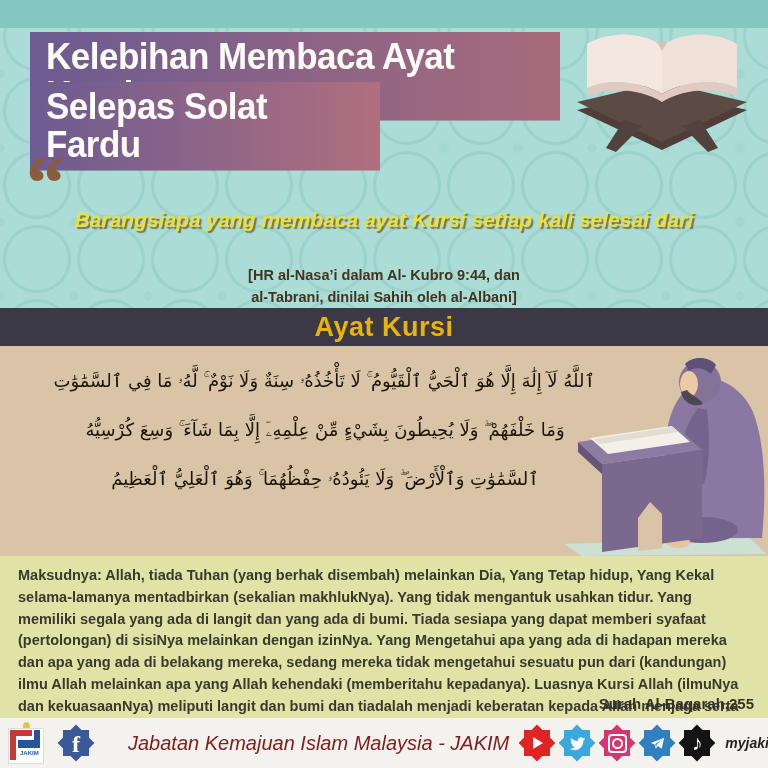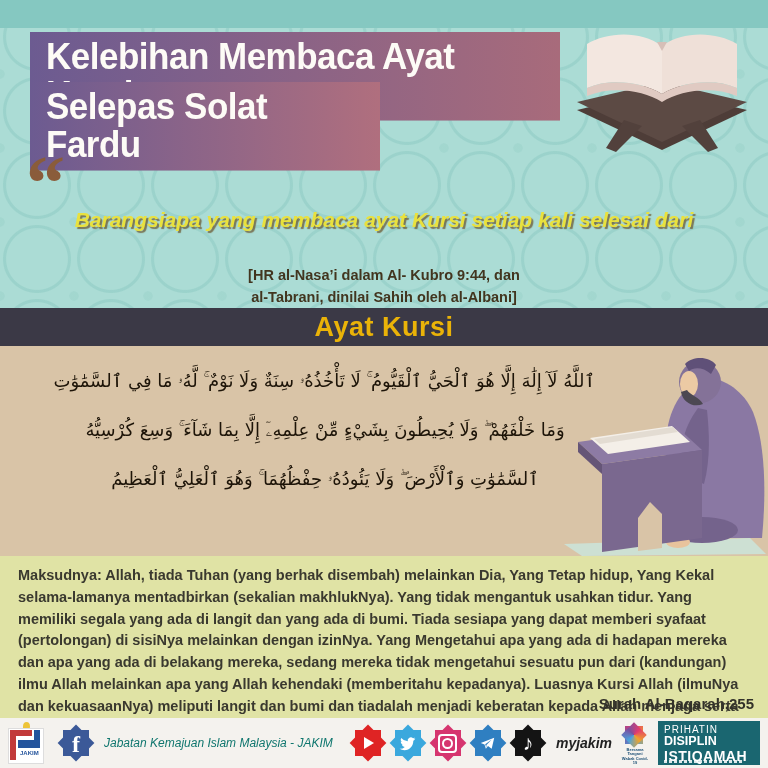--- a/index.html
+++ b/index.html
@@ -67,21 +67,21 @@
   .star::before,.star::after{content:"";position:absolute;inset:6px;background:var(--c);}
   .star::after{transform:rotate(45deg);}
   .star .glyph{position:absolute;inset:0;display:flex;align-items:center;justify-content:center;
     color:#fff;z-index:1;font-weight:bold;}
   .fb{--c:#3b5998;} .yt{--c:#df2424;} .tw{--c:#3aa8dd;} .ig{--c:#d6356f;} .tg{--c:#2f7fc1;} .tk{--c:#141414;}
   .glyph.f{font-family:"Liberation Serif",serif;font-size:24px;padding-top:3px;}
   .glyph.note{font-size:21px;}
   .ig-frame{width:15px;height:15px;border:2px solid #fff;border-radius:4px;
     display:flex;align-items:center;justify-content:center;}
   .ig-lens{width:7px;height:7px;border:2px solid #fff;border-radius:50%;}
-  .org-label{font-style:italic;font-size:12px;color:#0f766e;white-space:nowrap;flex:none;}
+  .org-label{font-style:italic;font-size:20px;color:#7f1d1d;white-space:nowrap;flex:none;margin-left:24px;}
   .socials{display:flex;gap:2px;margin-left:auto;}
   .myjakim{font-style:italic;font-weight:bold;font-size:14px;color:#222;white-space:nowrap;}
   .covid{position:relative;width:28px;height:42px;flex:none;}
   .cstar{position:relative;width:26px;height:26px;}
   .cstar::before,.cstar::after{content:"";position:absolute;inset:4px;
     background:conic-gradient(#e33a6f,#f0a32a,#4aa3dd,#7a4fa0,#e33a6f);}
   .cstar::after{transform:rotate(45deg);}
   .ccap{font-size:4px;line-height:1.1;color:#1b4f75;text-align:center;width:28px;font-weight:bold;}
   .badge{position:relative;width:102px;height:44px;background:#1a6670;flex:none;
     color:#fff;padding:3px 6px;box-sizing:border-box;}

